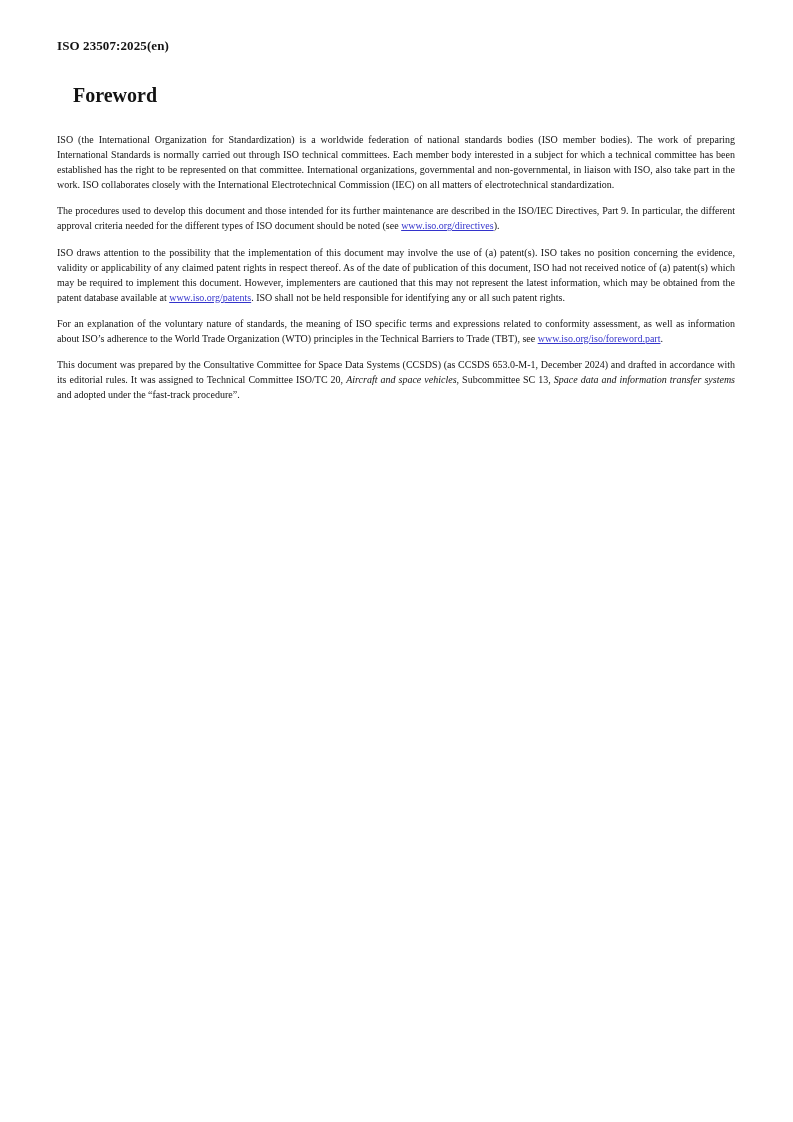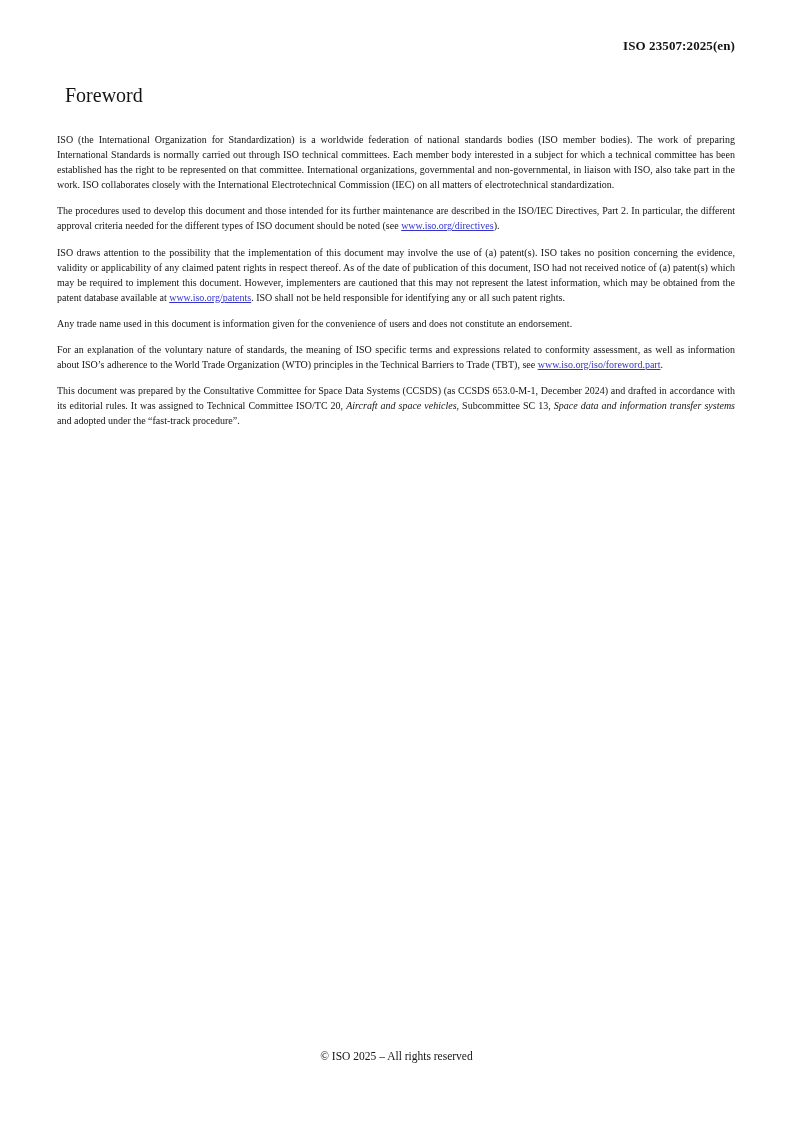--- a/index.html
+++ b/index.html
@@ -16,30 +16,30 @@
     overflow: hidden;
   }
   .page {
     position: relative;
     width: 793px;
     height: 1122px;
     box-sizing: border-box;
     padding: 38px 58px 0 57px;
   }
   .running-header {
-    text-align: right;
+    text-align: left;
     font-weight: 700;
     font-size: 13px;
     line-height: 15px;
     letter-spacing: 0.1px;
   }
   .doc-title {
     font-size: 20px;
-    font-weight: 400;
-    margin: 31px 0 25px 8px;
+    font-weight: 700;
+    margin: 31px 0 25px 16px;
     line-height: 23px;
   }
   .content p {
     font-size: 10px;
     line-height: 15.1px;
     text-align: justify;
     margin: 0 0 11px 0;
   }
   .content em {
     font-style: italic;
@@ -72,23 +72,21 @@
 </head>
 <body>
 
 <div class="page">
   <div class="running-header">ISO 23507:2025(en)</div>
 
   <h1 class="doc-title">Foreword</h1>
 
   <div class="content">
       <p><span>ISO (the International Organization for Standardization) is a worldwide federation of national standards bodies (ISO member bodies). The work of preparing International Standards is normally carried out through ISO technical committees. Each member body interested in a subject for which a technical committee has been established has the right to be represented on that committee. International organizations, governmental and non-governmental, in liaison with ISO, also take part in the work. ISO collaborates closely with the International Electrotechnical Commission (IEC) on all matters of electrotechnical standardization.</span></p>
-      <p><span>The procedures used to develop this document and those intended for its further maintenance are described in the ISO/IEC Directives, Part 2. In particular, the different approval criteria needed for the different types of ISO document should be noted (see </span><a class="doc-link" href="#">www.iso.org/directives</a><span>).</span></p>
+      <p><span>The procedures used to develop this document and those intended for its further maintenance are described in the ISO/IEC Directives, Part 9. In particular, the different approval criteria needed for the different types of ISO document should be noted (see </span><a class="doc-link" href="#">www.iso.org/directives</a><span>).</span></p>
       <p><span>ISO draws attention to the possibility that the implementation of this document may involve the use of (a) patent(s). ISO takes no position concerning the evidence, validity or applicability of any claimed patent rights in respect thereof. As of the date of publication of this document, ISO had not received notice of (a) patent(s) which may be required to implement this document. However, implementers are cautioned that this may not represent the latest information, which may be obtained from the patent database available at </span><a class="doc-link" href="#">www.iso.org/patents</a><span>. ISO shall not be held responsible for identifying any or all such patent rights.</span></p>
-      <p><span>Any trade name used in this document is information given for the convenience of users and does not constitute an endorsement.</span></p>
       <p><span>For an explanation of the voluntary nature of standards, the meaning of ISO specific terms and expressions related to conformity assessment, as well as information about ISO’s adherence to the World Trade Organization (WTO) principles in the Technical Barriers to Trade (TBT), see </span><a class="doc-link" href="#">www.iso.org/iso/foreword.part</a><span>.</span></p>
       <p><span>This document was prepared by the Consultative Committee for Space Data Systems (CCSDS) (as CCSDS 653.0-M-1, December 2024) and drafted in accordance with its editorial rules. It was assigned to Technical Committee ISO/TC 20, </span><em>Aircraft and space vehicles</em><span>, Subcommittee SC 13, </span><em>Space data and information transfer systems</em><span> and adopted under the “fast-track procedure”.</span></p>
     </div>
 
-  <div class="footer-copyright">© ISO 2025 – All rights reserved</div>
 
   <div class="footer-pagenum">iii</div>
 </div>
 
 </body></html>

